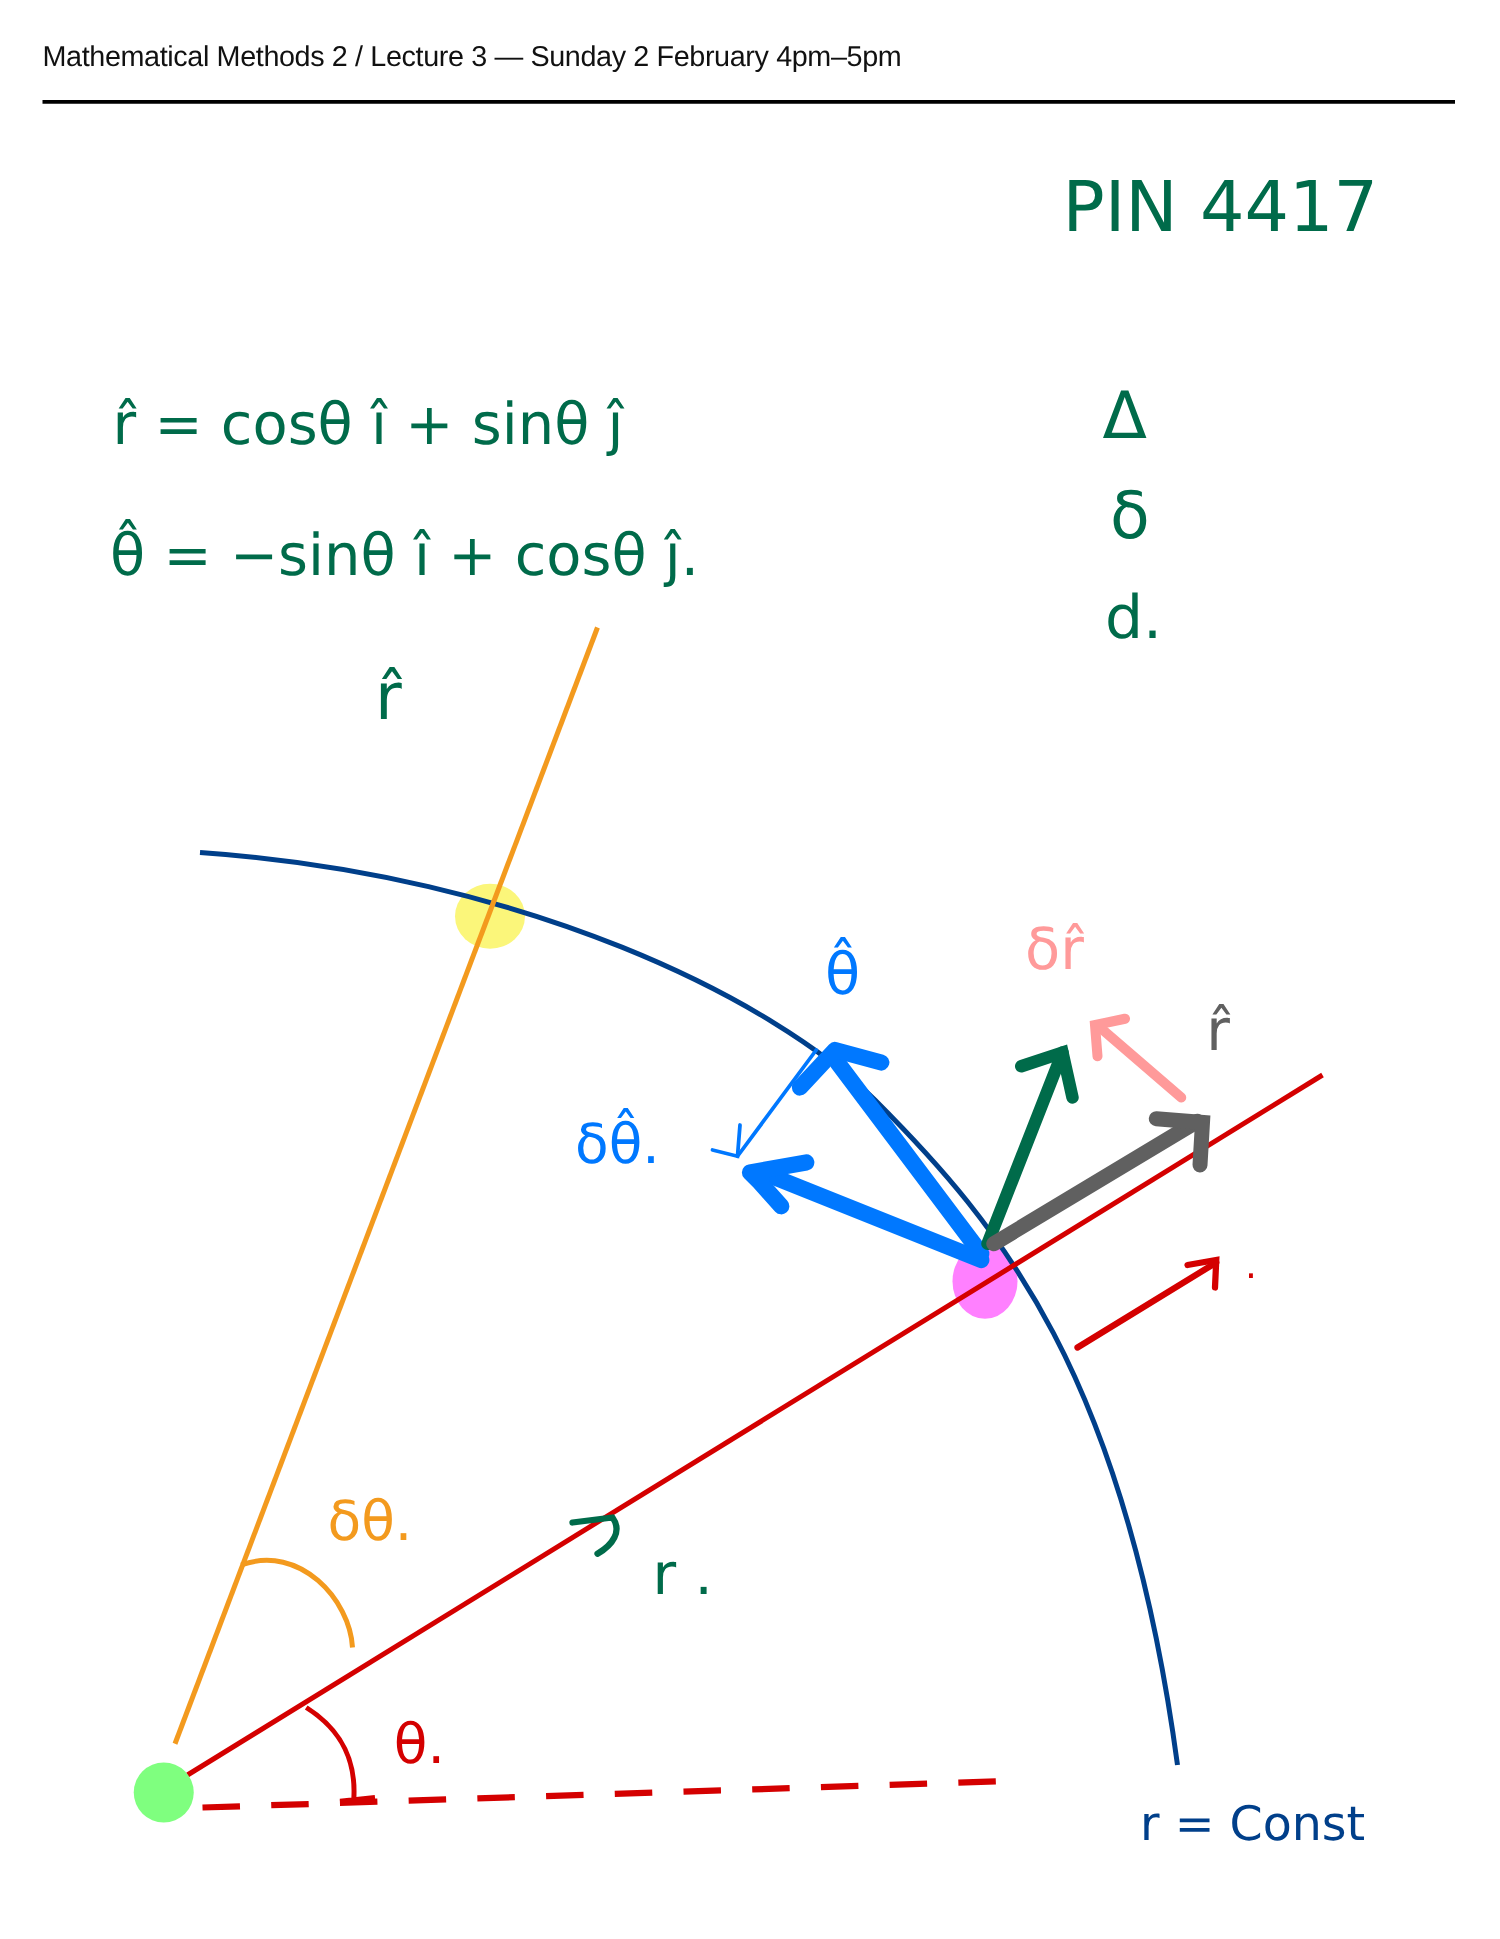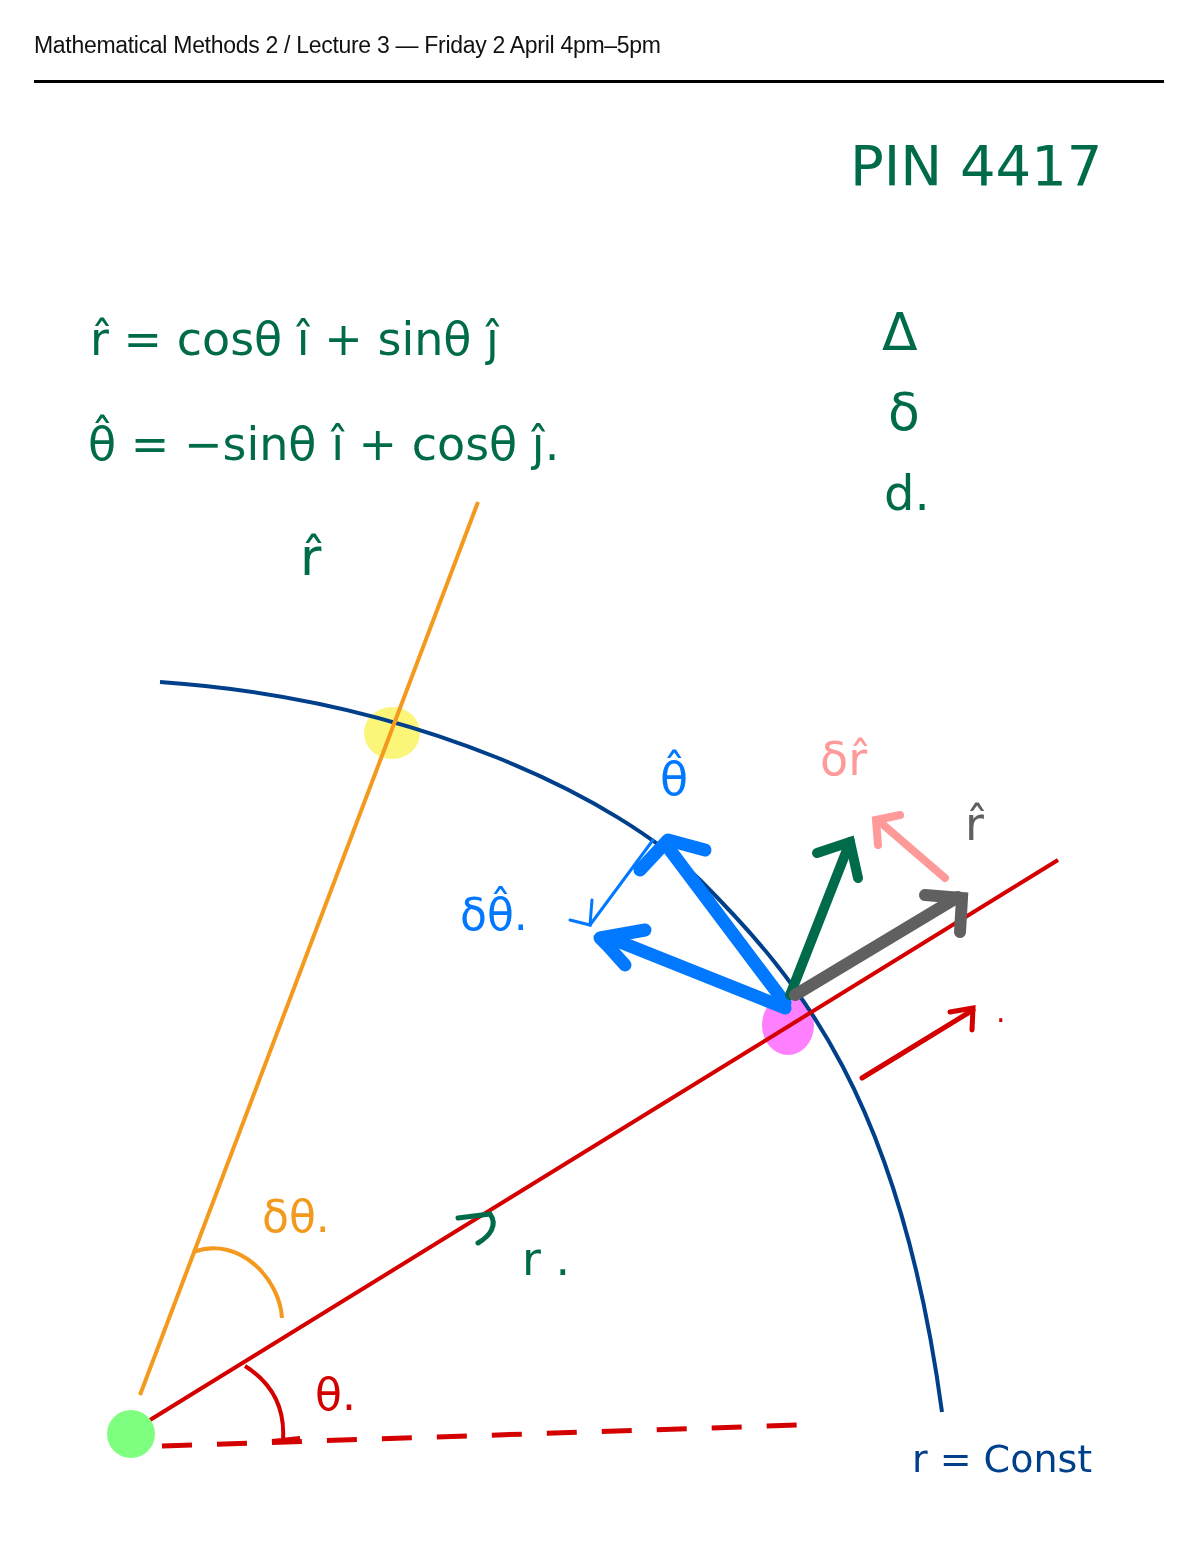--- a/index.html
+++ b/index.html
@@ -7,21 +7,21 @@
          font-family: "Liberation Sans", sans-serif; }
   .header-title { position: absolute; left: 34px; top: 32px; font-size: 23px; color: #111;
                   letter-spacing: -0.3px; font-family: "Liberation Sans", sans-serif; }
   .header-rule { position: absolute; left: 34px; top: 80px; width: 1130px; height: 3px; background: #000; }
   svg.board { position: absolute; left: 0; top: 0; }
   .hw { font-family: "DejaVu Sans", sans-serif; }
 </style>
 </head>
 <body>
 
-<div class="header-title">Mathematical Methods 2 / Lecture 3 — Friday 2 April 4pm–5pm</div>
+<div class="header-title">Mathematical Methods 2 / Lecture 3 — Sunday 2 February 4pm–5pm</div>
 <div class="header-rule"></div>
 
 <svg class="board" width="1200" height="1551" viewBox="0 0 1200 1551">
 
   <text class="hw" x="850" y="185" font-size="56" fill="#006b4a" font-weight="400">PIN 4417</text>
 
   <text class="hw" x="90" y="355" font-size="46" fill="#006b4a">r̂ = cosθ î + sinθ ĵ</text>
   <text class="hw" x="88" y="460" font-size="46" fill="#006b4a">θ̂ = −sinθ î + cosθ ĵ.</text>
 
   <text class="hw" x="882" y="350" font-size="52" fill="#006b4a">Δ</text>

